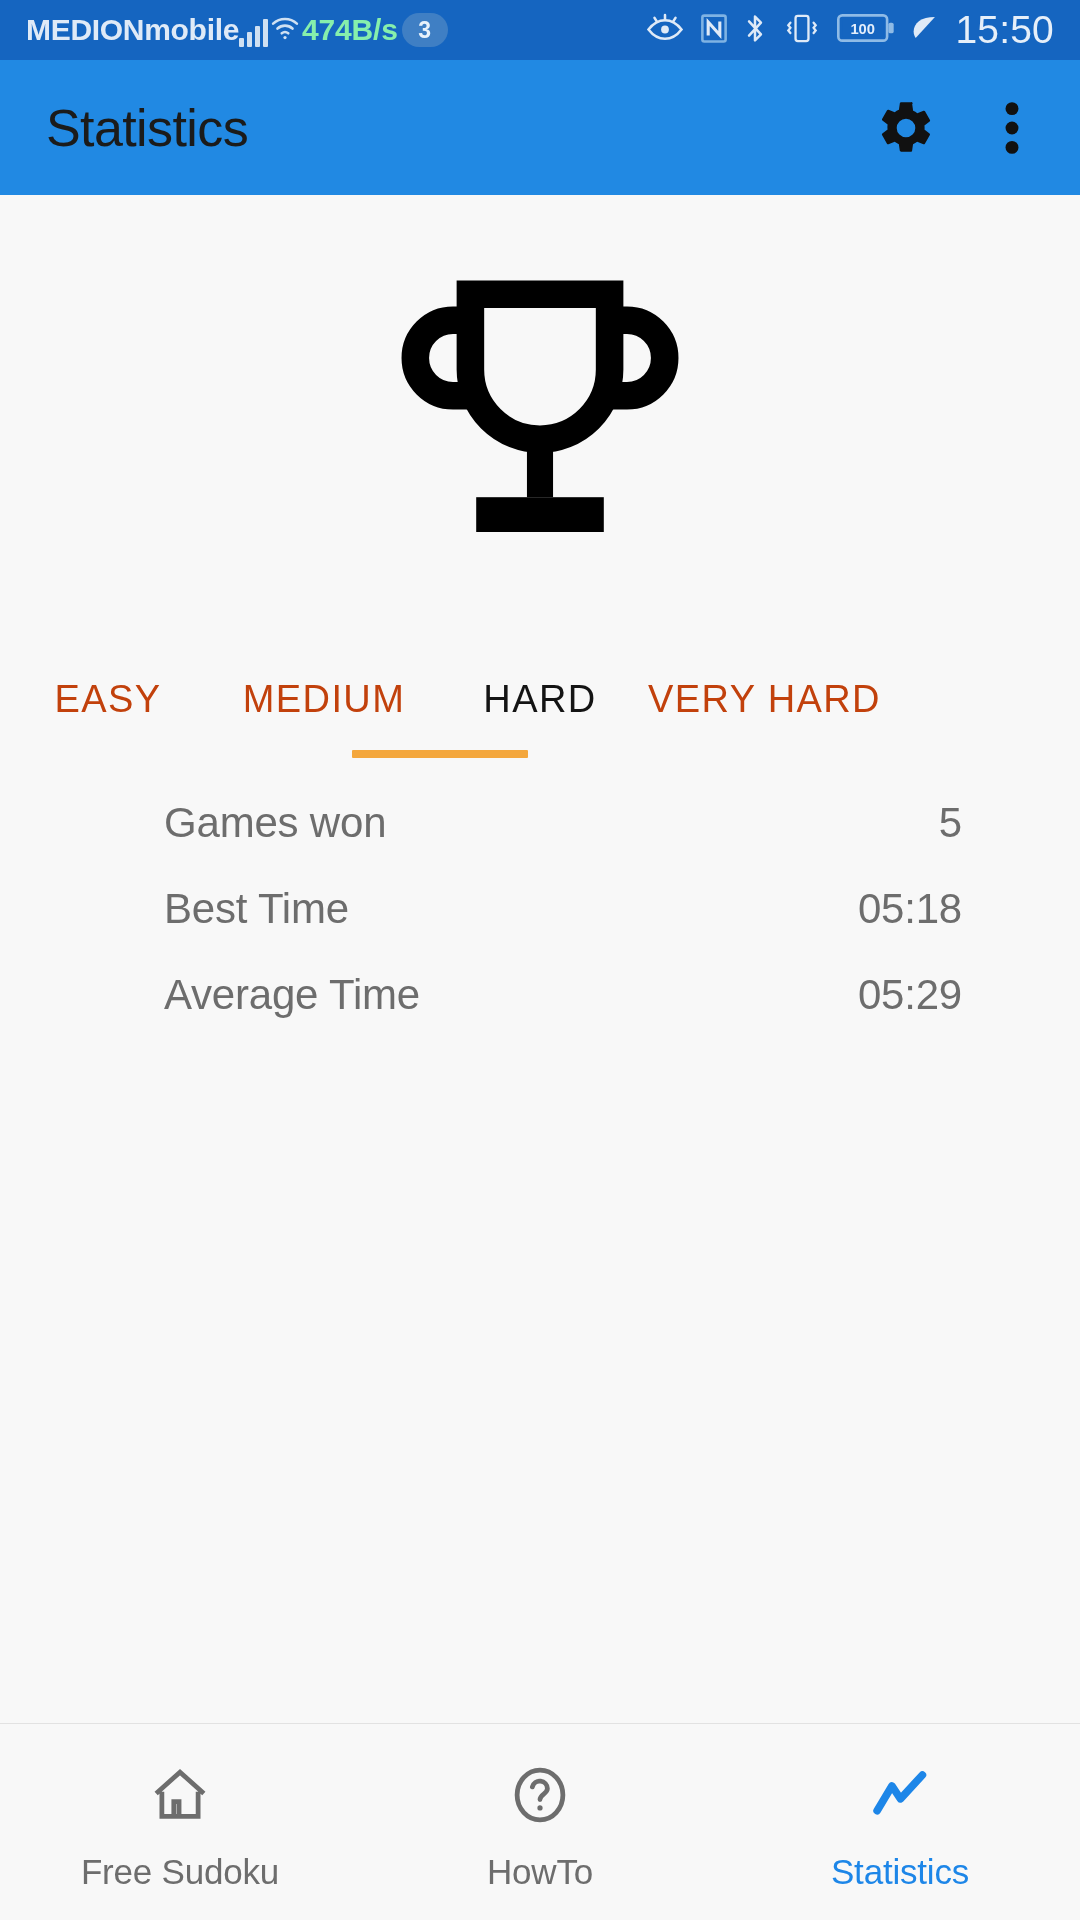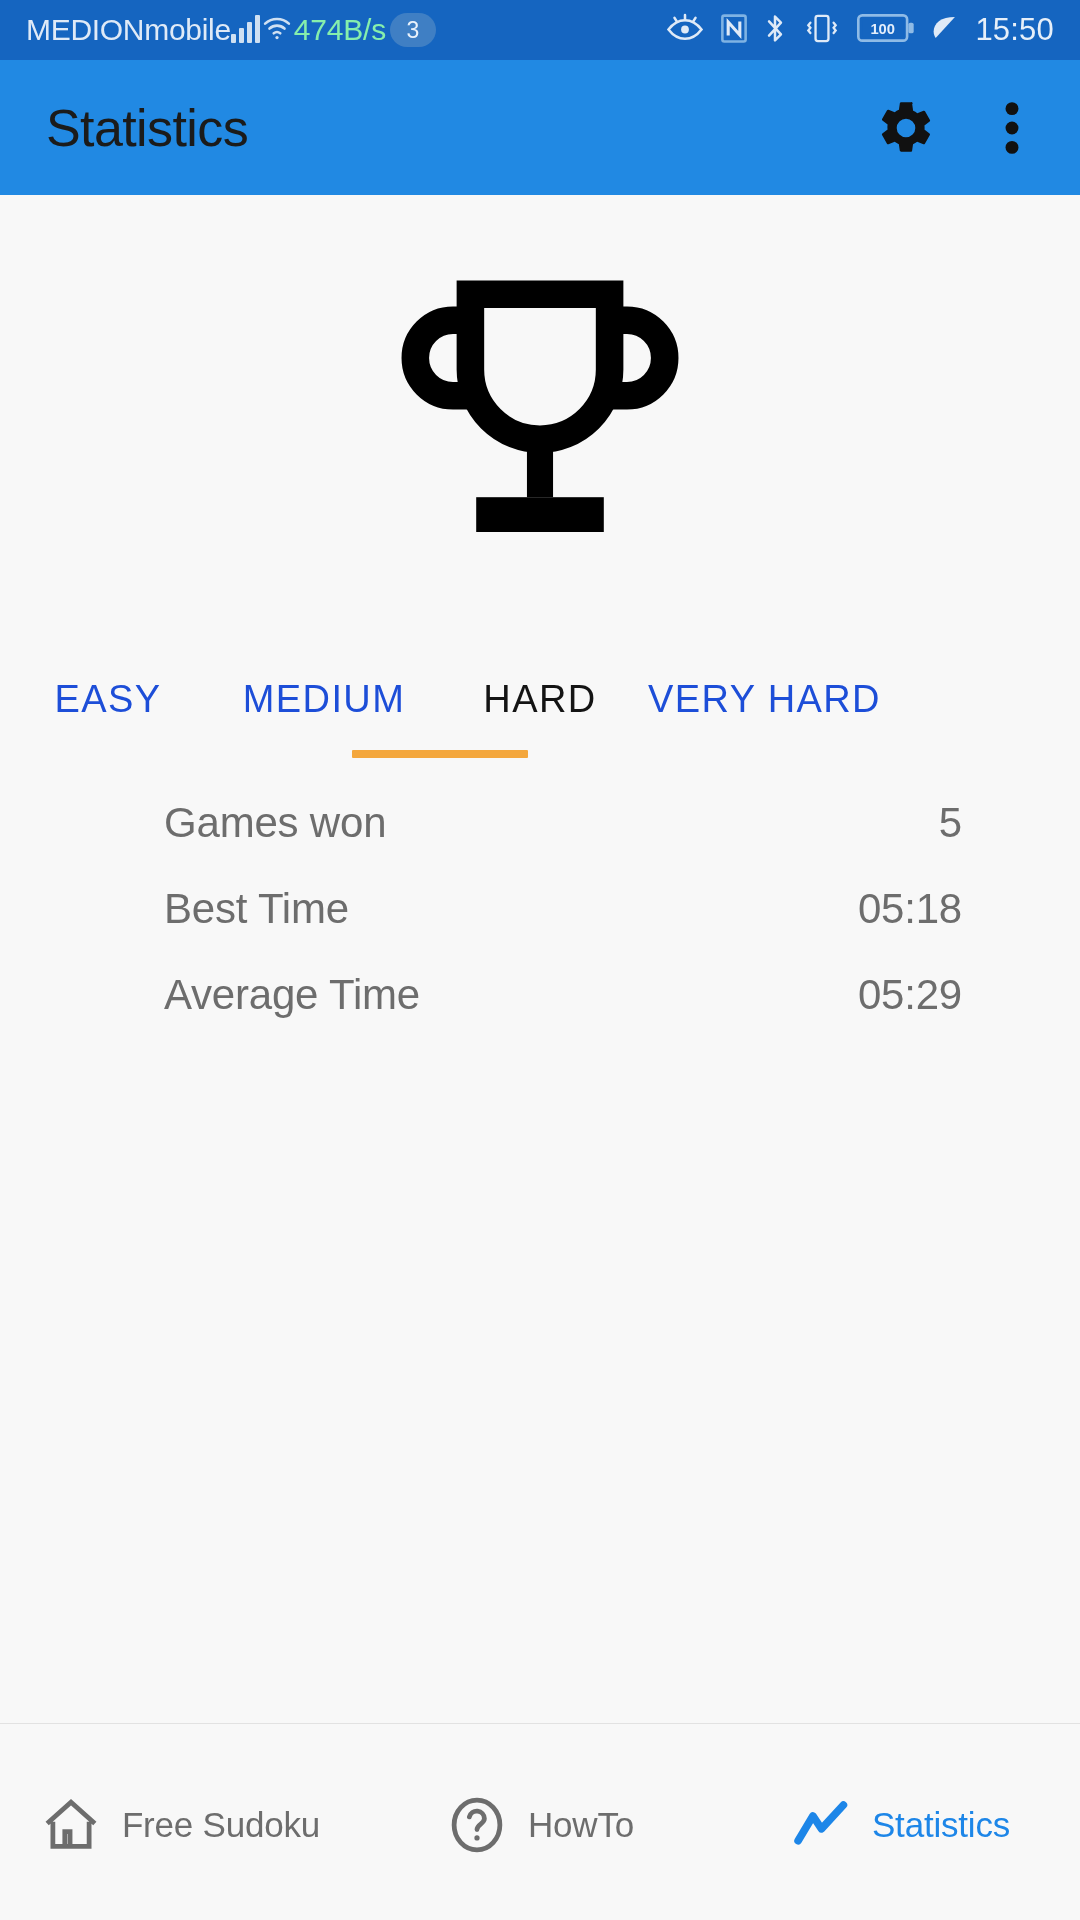--- a/index.html
+++ b/index.html
@@ -12,32 +12,32 @@
   #screen { position:relative; width:1080px; height:1920px; background:#f8f8f8; }
 
   
   .statusbar {
     position:absolute; top:0; left:0; width:1080px; height:60px;
     background:#1565C0;
     display:flex; align-items:center;
     padding:0 26px;
     color:#e8f0f9;
   }
-  .sb-left { display:flex; align-items:flex-start; flex:0 0 auto; }
+  .sb-left { display:flex; align-items:flex-end; flex:0 0 auto;font-weight:bold; }
   .sb-carrier { font-size:30px; letter-spacing:-0.3px; color:#dfeaf7; }
   .sb-rate { font-size:30px; color:#86efac; letter-spacing:-0.2px; }
   .sb-badge {
     min-width:46px; height:34px; border-radius:17px;
     background:#3f7fc4; color:#e9f2fb;
     font-size:23px; display:flex; align-items:center; justify-content:center;
     padding:0 9px; margin-left:4px;
   }
   .sb-spacer { flex:1 1 auto; }
   .sb-right { display:flex; align-items:center; gap:14px; flex:0 0 auto; }
-  .sb-time { font-size:31px; color:#e6eff9; letter-spacing:0.2px; margin-left:2px; }
+  .sb-time { font-size:39px; color:#e6eff9; letter-spacing:0.2px; margin-left:2px; }
   .sb-ico { display:block; }
 
   
   .bars { display:flex; align-items:flex-end; gap:3px; height:30px; }
   .bars i { display:block; width:5px; background:#cfe0f2; border-radius:1px; }
   .bars i:nth-child(1){ height:9px; }
   .bars i:nth-child(2){ height:15px; }
   .bars i:nth-child(3){ height:21px; }
   .bars i:nth-child(4){ height:28px; }
 
@@ -62,21 +62,21 @@
   }
 
   
   .tabs {
     position:relative; height:118px;
     display:flex; align-items:center;
     overflow:hidden;
   }
   .tab {
     flex:0 0 auto;
-    font-size:38px; color:#1d4ed8; letter-spacing:1.4px;
+    font-size:38px; color:#c2410c; letter-spacing:1.4px;
     text-align:center; white-space:nowrap;
     padding:0 0; height:118px; line-height:118px;
   }
   .tab.active { color:#141414; }
   .tab-underline {
     position:absolute; bottom:0; height:8px; background:#f4a73d; border-radius:1px;
   }
 
   
   .stats { padding:22px 0 0 0; }
@@ -90,21 +90,21 @@
   .svalue { margin-left:auto; font-size:42px; color:#6d6d6d; letter-spacing:-0.2px; }
 
   
   .bottomnav {
     position:absolute; bottom:0; left:0; width:1080px; height:197px;
     background:#f8f8f8;
     border-top:1px solid #e2e2e2;
     display:flex;
   }
   .navitem {
-    flex:1 1 0; display:flex; flex-direction:row;
+    flex:1 1 0; display:flex; flex-direction:column;
     align-items:center; justify-content:center; gap:20px;
     padding-top:6px;
   }
   .navicon { height:74px; display:flex; align-items:center; justify-content:center; }
   .navlabel { font-size:35px; color:#6d6d6d; letter-spacing:-0.2px; }
   .navitem.active .navlabel { color:#1d86e8; }
 </style>
 </head>
 <body>
 

